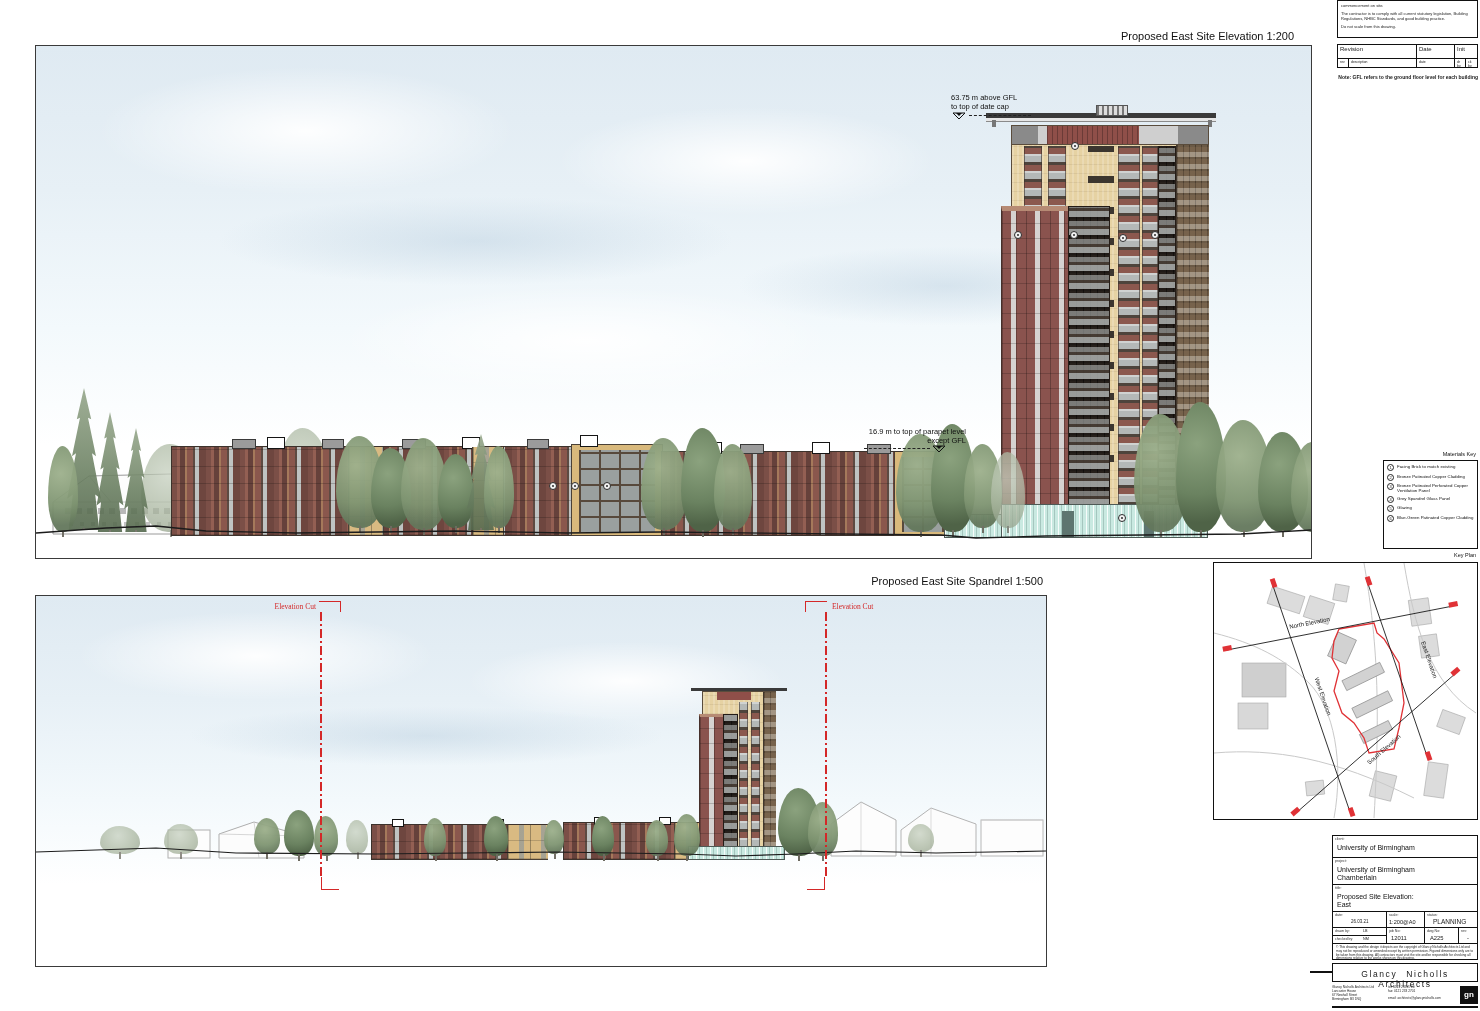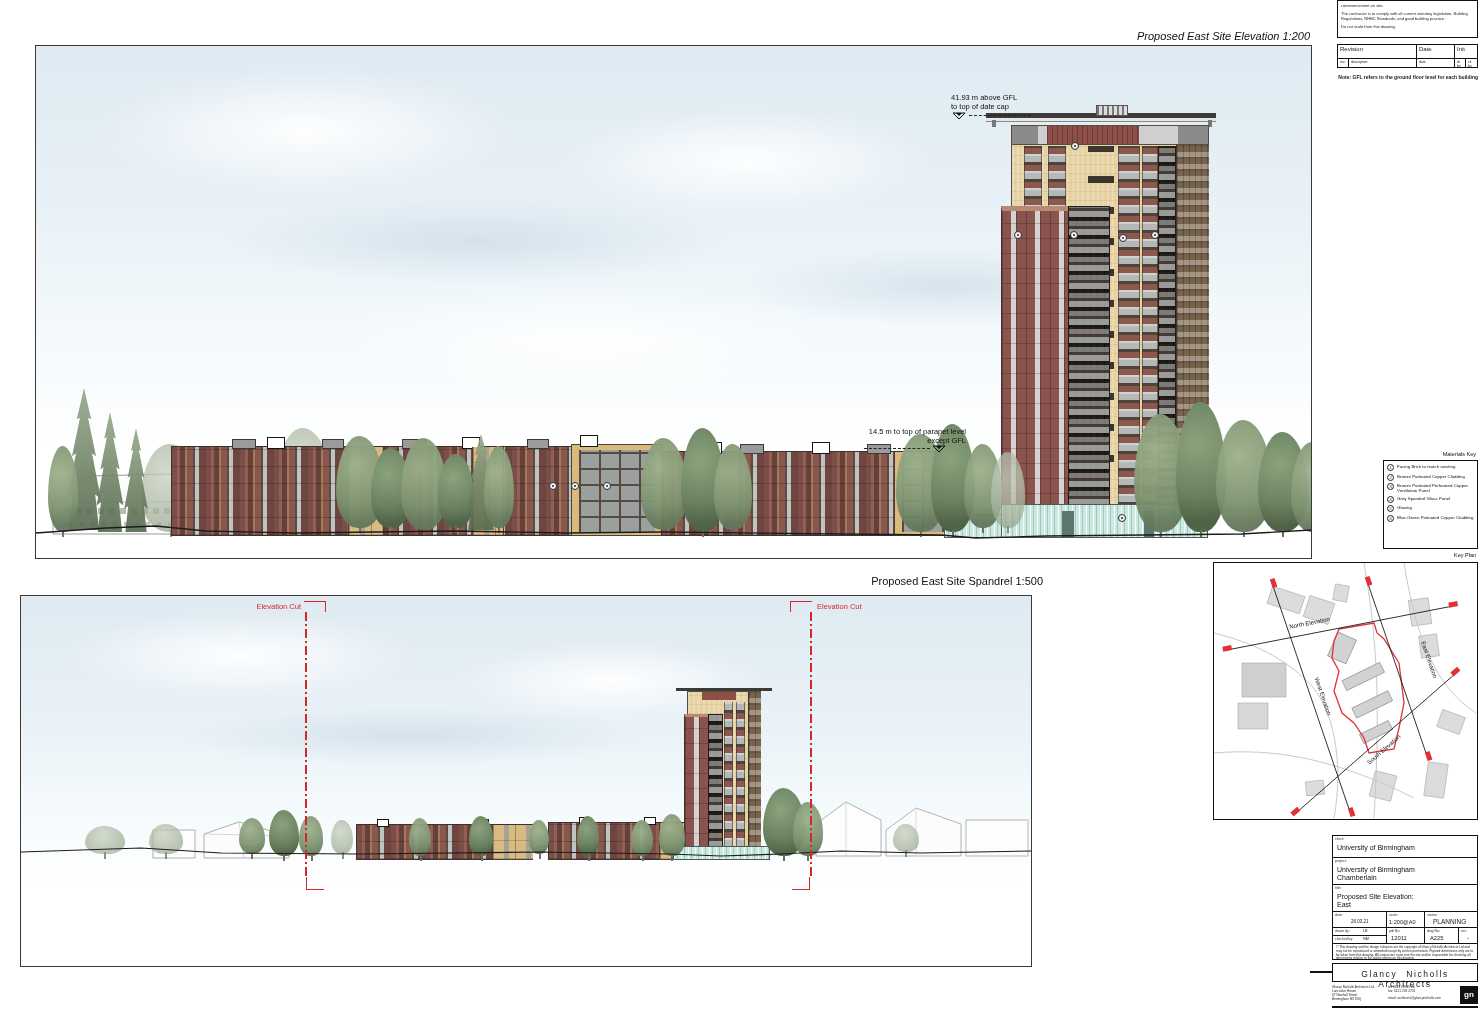--- a/index.html
+++ b/index.html
@@ -80,21 +80,21 @@
   .firmbox{position:absolute;border:1px solid #111;text-align:center;font-size:8.5px;letter-spacing:1.6px;word-spacing:5px;padding-top:5px;box-sizing:border-box;background:#fff;}
   .logo{position:absolute;background:#111;color:#fff;font-size:8px;font-weight:bold;text-align:center;line-height:18px;}
   .kp-label{font-size:5.5px;color:#111;}
   svg text{font-family:"Liberation Sans",sans-serif;}
 </style>
 </head>
 <body>
 
 <div class="sheet">
 
-  <div class="dtitle" style="right:170px;top:30px;font-style:italic;">Proposed East Site Elevation 1:200</div>
+  <div class="dtitle" style="right:186px;top:30px;">Proposed East Site Elevation 1:200</div>
 
   <div class="frame" style="left:35px;top:45px;width:1275px;height:512px;">
 
     <div class="cloud" style="left:60px;top:20px;width:420px;height:130px;"></div>
     <div class="cloud" style="left:520px;top:60px;width:380px;height:110px;"></div>
     <div class="streak" style="left:180px;top:150px;width:520px;height:90px;"></div>
     <div class="streak" style="left:700px;top:200px;width:420px;height:80px;"></div>
     <div class="cloud" style="left:300px;top:240px;width:500px;height:110px;"></div>
 
     <svg class="abs" style="left:15px;top:408px;" width="215" height="82" viewBox="0 0 215 82">
@@ -194,43 +194,43 @@
     <div class="tree t-dark" style="left:1140px;top:356px;width:50px;height:130px;"></div>
     <div class="tree t-dec" style="left:1180px;top:374px;width:56px;height:112px;"></div>
     <div class="tree t-dark" style="left:1222px;top:386px;width:50px;height:100px;"></div>
     <div class="tree t-dec" style="left:1255px;top:396px;width:44px;height:90px;"></div>
 
     <svg class="abs" style="left:0;top:470px;width:1275px;height:30px;" viewBox="0 0 1275 30" preserveAspectRatio="none">
       <path d="M0,17 L70,12 L120,10 L170,15 L260,17 L420,15 L530,17 L625,16 L905,19 L940,22 L1010,20 L1205,18 L1275,14" stroke="#1c1c1c" stroke-width="1.3" fill="none"></path>
     </svg>
 
     <div class="ann" style="left:915px;top:48px;">
-      <div>41.93 m above GFL</div>
+      <div>63.75 m above GFL</div>
       <div>to top of date cap</div>
     </div>
     <svg class="abs" style="left:916px;top:66px;" width="14" height="8" viewBox="0 0 14 8">
       <path d="M1,1 H13 L7,7 Z" fill="none" stroke="#111" stroke-width="1"></path>
       <path d="M4,1 L7,4 L10,1 Z" fill="#111"></path>
     </svg>
     <div class="dash" style="left:933px;top:69px;width:62px;"></div>
 
     <div class="ann" style="left:790px;top:382px;width:140px;text-align:right;">
-      <div>14.5 m to top of parapet level</div>
+      <div>16.9 m to top of parapet level</div>
       <div>except GFL</div>
     </div>
     <div class="dash" style="left:828px;top:402px;width:66px;"></div>
     <svg class="abs" style="left:896px;top:399px;" width="14" height="8" viewBox="0 0 14 8">
       <path d="M1,1 H13 L7,7 Z" fill="none" stroke="#111" stroke-width="1"></path>
       <path d="M4,1 L7,4 L10,1 Z" fill="#111"></path>
     </svg>
   </div>
 
   <div class="dtitle" style="right:437px;top:575px;">Proposed East Site Spandrel 1:500</div>
 
-  <div class="frame" style="left:20px;top:595px;width:1010px;height:370px;">
+  <div class="frame" style="left:35px;top:595px;width:1010px;height:370px;font-family:Liberation Serif, serif;">
     <div class="cloud" style="left:40px;top:15px;width:360px;height:90px;"></div>
     <div class="cloud" style="left:430px;top:45px;width:320px;height:80px;"></div>
     <div class="streak" style="left:150px;top:110px;width:480px;height:60px;"></div>
 
     <svg class="abs" style="left:128px;top:216px;" width="180" height="48" viewBox="0 0 180 48">
       <rect x="4" y="18" width="42" height="28" fill="#fdfdfd" stroke="#b0b0b0"></rect>
       <path d="M55,46 L55,22 L90,10 L140,24 L140,46 Z" fill="#fcfcfc" stroke="#aeaeae"></path>
       <path d="M90,10 L95,46 M55,22 L140,24" stroke="#c6c6c6" stroke-width="0.7" fill="none"></path>
     </svg>
 

